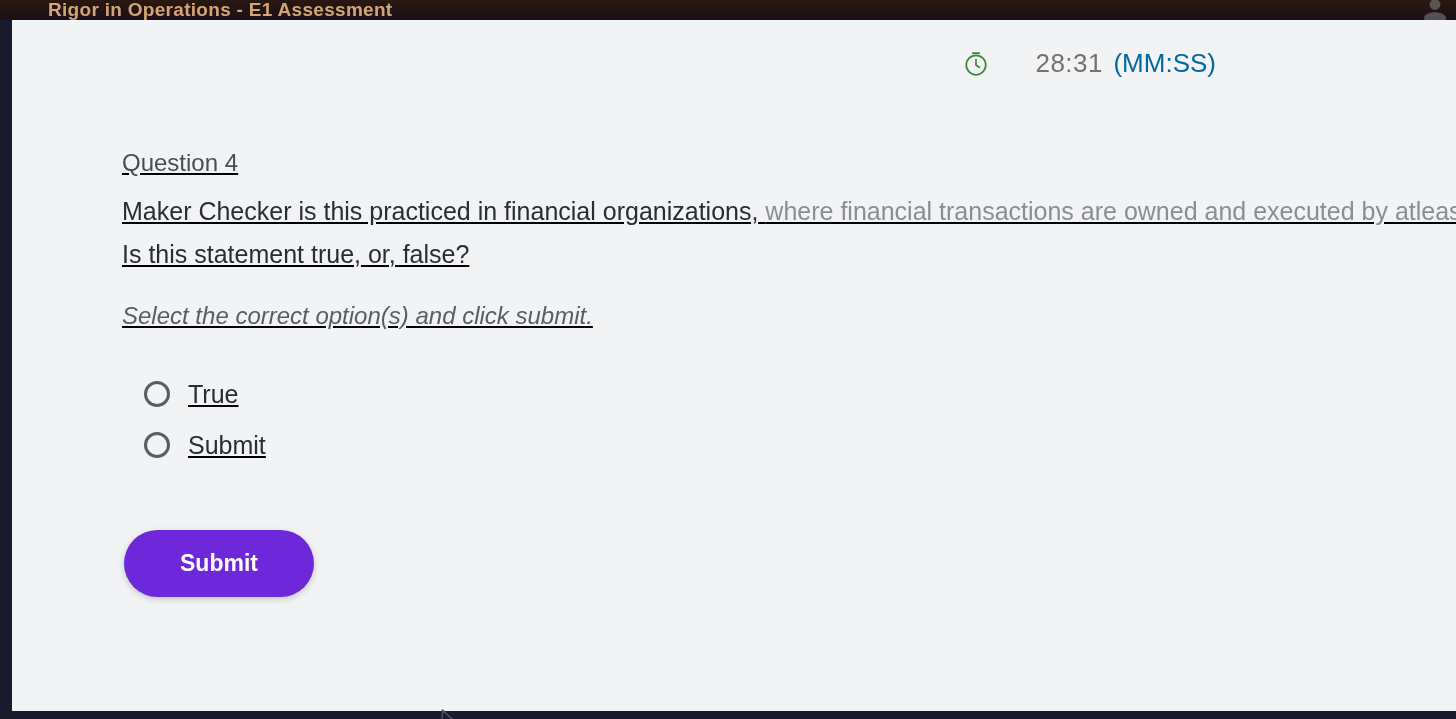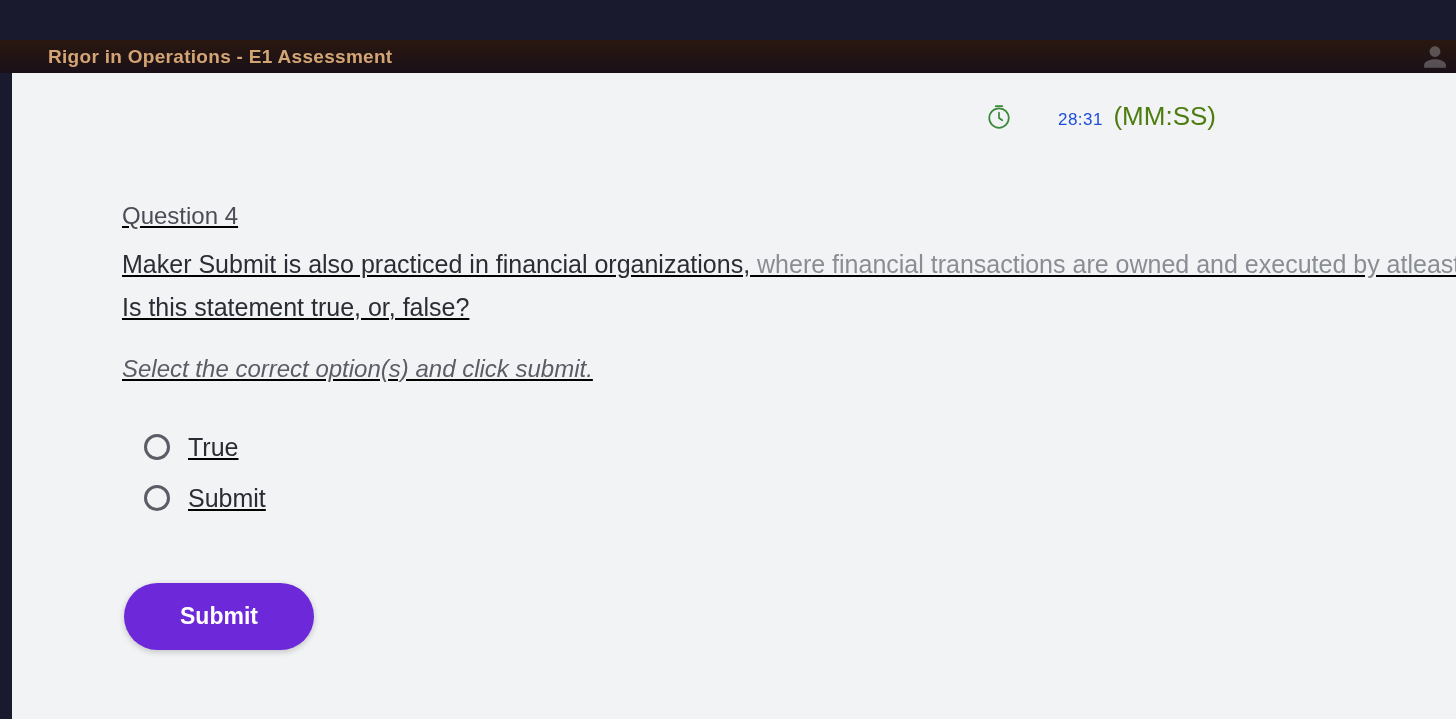--- a/index.html
+++ b/index.html
@@ -9,26 +9,25 @@
     }
     body {
       font-family: Arial, Helvetica, sans-serif;
       background: #1a1a2e;
       width: 1456px;
       height: 719px;
       overflow: hidden;
     }
     .header-bar {
       background: linear-gradient(180deg, #2a1810 0%, #1a1018 100%);
-      height: 33px;
+      height: 20px;
       display: flex;
       align-items: center;
       justify-content: space-between;
       padding: 0 16px 0 48px;
-      margin-top: 40px;
     }
     .header-title {
       color: #d4a574;
       font-size: 19px;
       font-weight: bold;
       letter-spacing: 0.3px;
     }
     .avatar {
       width: 26px;
       height: 26px;
@@ -59,28 +58,28 @@
     }
     .clock-icon {
       width: 26px;
       height: 26px;
     }
     .clock-icon svg {
       width: 26px;
       height: 26px;
     }
     .timer-value {
-      color: #1d4ed8;
-      font-size: 17px;
+      color: #737373;
+      font-size: 26px;
       font-weight: 500;
       letter-spacing: 0.5px;
       margin-left: 36px;
     }
     .timer-label {
-      color: #4d7c0f;
+      color: #0369a1;
       font-size: 26px;
       font-weight: 400;
       margin-left: 6px;
     }
     .question-block {
       padding: 70px 0 0 110px;
       text-decoration: underline;
     }
     .question-number {
       color: #4a4d56;
@@ -184,21 +183,21 @@
     </span>
     <span>
       <span class="timer-value">28:31</span>
       <span class="timer-label">(MM:SS)</span>
     </span>
   </div>
 
   <div class="question-block">
     <div class="question-number">Question 4</div>
     <div class="question-text">
-      <span>Maker Submit is also practiced in financial organizations, </span><span class="question-text-fade">where financial transactions are owned and executed by atleast two</span>
+      <span>Maker Checker is this practiced in financial organizations, </span><span class="question-text-fade">where financial transactions are owned and executed by atleast two</span>
     </div>
     <div class="question-text2">Is this statement true, or, false?</div>
     <div class="instruction">Select the correct option(s) and click submit.</div>
 
     <div class="options">
       <div class="option-row">
         <div class="radio-circle"></div>
         <span class="option-label">True</span>
       </div>
       <div class="option-row">

